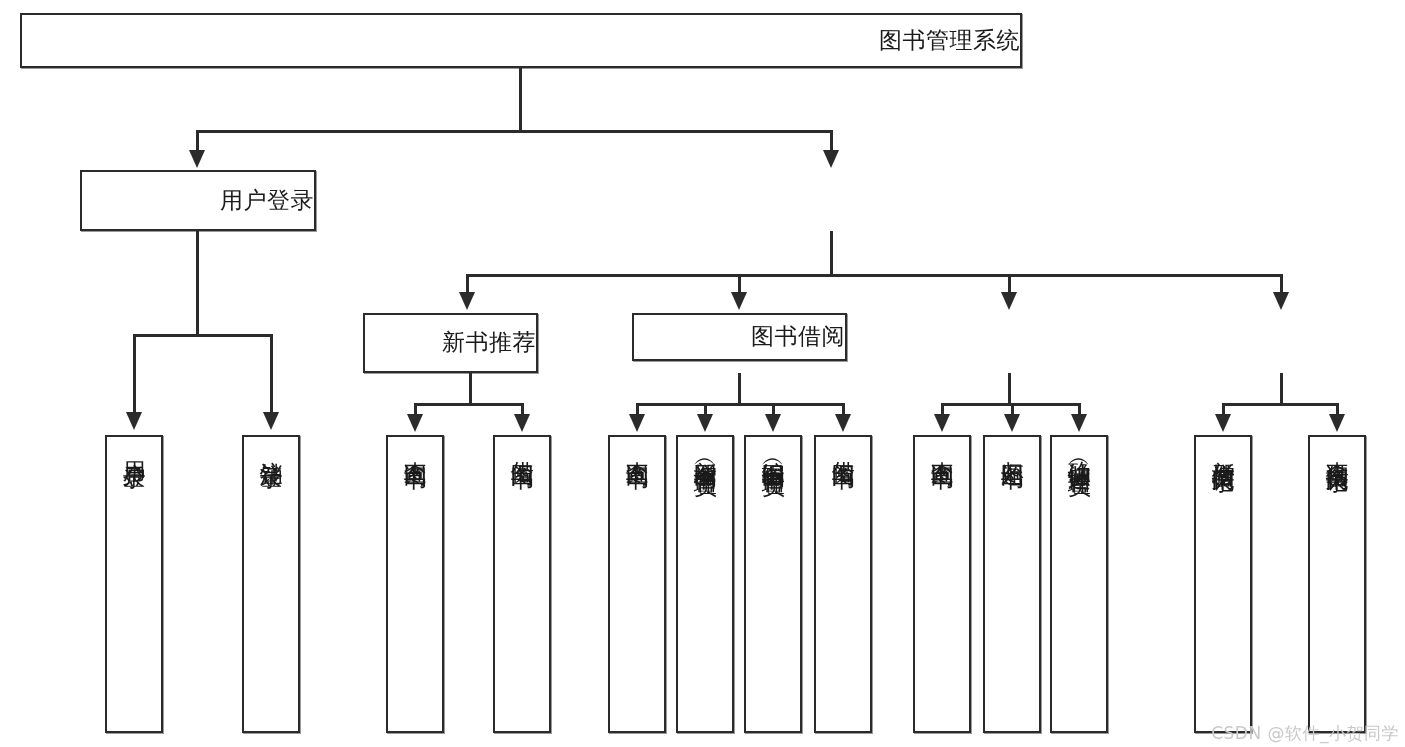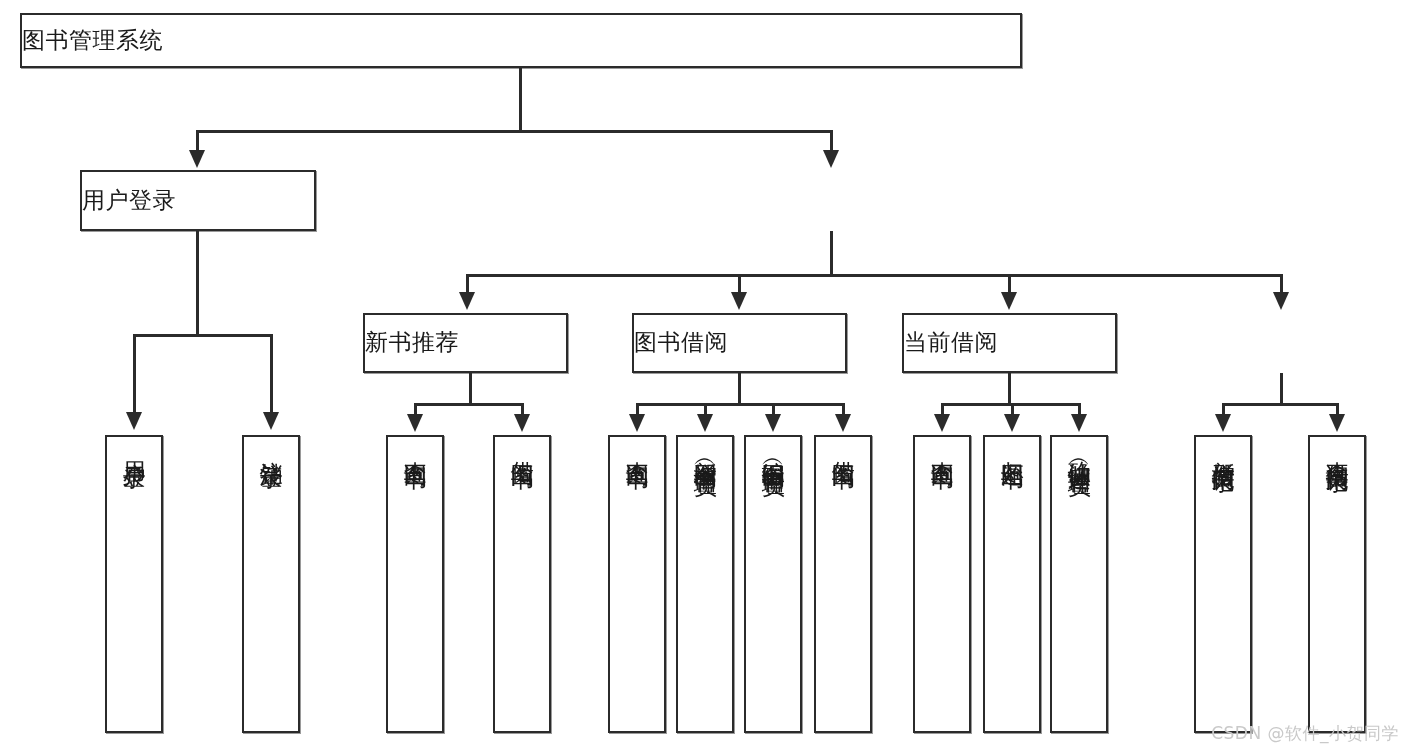--- a/index.html
+++ b/index.html
@@ -22,21 +22,21 @@
     height: 747px;
   }
   .node {
     position: absolute;
     box-sizing: border-box;
     background: #ffffff;
     border: 2px solid #2b2b2b;
     box-shadow: 1px 1px 0 0 #9a9a9a;
     display: flex;
     align-items: center;
-    justify-content: flex-start;
+    justify-content: flex-end;
     color: #1a1a1a;
   }
   .node-h {
     font-size: 23px;
     letter-spacing: 0.5px;
     line-height: 1.1;
     white-space: nowrap;
   }
   .node-root {
     font-size: 23px;
@@ -114,28 +114,25 @@
   <div class="line line-h" style="left:466px; top:274px; width:817px; height:3px;"></div>
   <div class="line line-v" style="left:466px; top:274px; width:3px; height:22px;"></div>
   <div class="arrow" style="left:459px; top:292px;"></div>
   <div class="line line-v" style="left:738px; top:274px; width:3px; height:22px;"></div>
   <div class="arrow" style="left:731px; top:292px;"></div>
   <div class="line line-v" style="left:1008px; top:274px; width:3px; height:22px;"></div>
   <div class="arrow" style="left:1001px; top:292px;"></div>
   <div class="line line-v" style="left:1280px; top:274px; width:3px; height:22px;"></div>
   <div class="arrow" style="left:1273px; top:292px;"></div>
 
-  <div class="node node-h" style="left:363px; top:313px; width:205px; height:60px;">
+  <div class="node node-h" style="left:363px; top:313px; width:175px; height:60px;">
     <span>新书推荐</span>
   </div>
-  <div class="node node-h" style="left:632px; top:313px; width:215px; height:60px;">
+  <div class="node node-h" style="left:632px; top:313px; width:215px; height:48px;">
     <span>图书借阅</span>
-  </div>
-  <div class="node node-h" style="left:902px; top:313px; width:215px; height:60px;">
-    <span>当前借阅</span>
   </div>
 
   <div class="line line-v" style="left:469px; top:373px; width:3px; height:33px;"></div>
   <div class="line line-h" style="left:414px; top:403px; width:110px; height:3px;"></div>
   <div class="line line-v" style="left:414px; top:403px; width:3px; height:15px;"></div>
   <div class="arrow" style="left:407px; top:414px;"></div>
   <div class="line line-v" style="left:521px; top:403px; width:3px; height:15px;"></div>
   <div class="arrow" style="left:514px; top:414px;"></div>
 
   <div class="line line-v" style="left:738px; top:373px; width:3px; height:33px;"></div>

